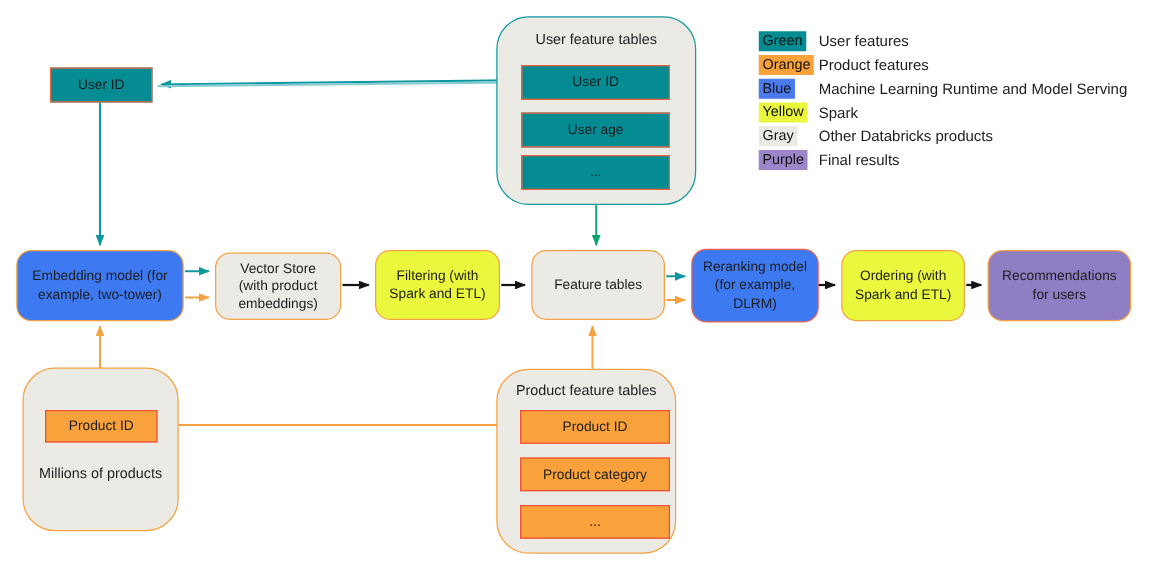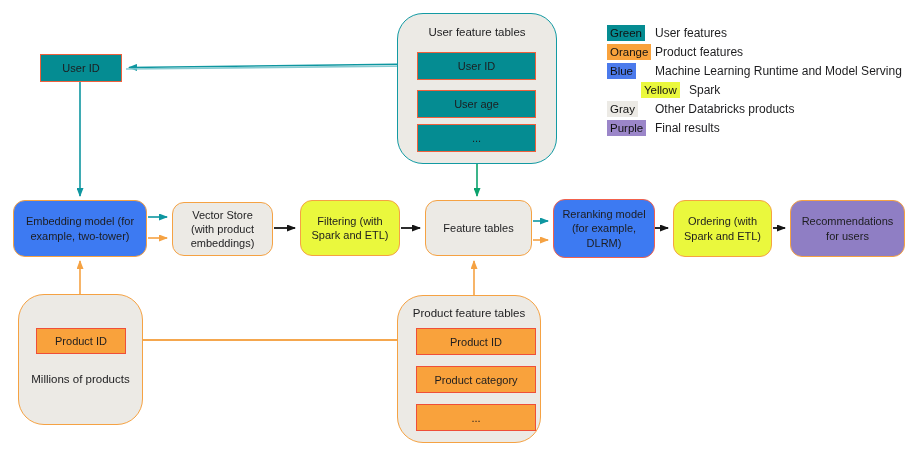--- a/index.html
+++ b/index.html
@@ -117,21 +117,21 @@
       <span class="llabel">User features</span>
     </div>
     <div class="legend-row" style="top:19px;">
       <span class="swatch sw-orange">Orange</span>
       <span class="llabel">Product features</span>
     </div>
     <div class="legend-row" style="top:38px;">
       <span class="swatch sw-blue">Blue</span>
       <span class="llabel">Machine Learning Runtime and Model Serving</span>
     </div>
-    <div class="legend-row" style="top:57px;margin-left:34px;">
+    <div class="legend-row" style="top:57px;">
       <span class="swatch sw-yellow">Yellow</span>
       <span class="llabel">Spark</span>
     </div>
     <div class="legend-row" style="top:76px;">
       <span class="swatch sw-gray">Gray</span>
       <span class="llabel">Other Databricks products</span>
     </div>
     <div class="legend-row" style="top:95px;">
       <span class="swatch sw-purple">Purple</span>
       <span class="llabel">Final results</span>

